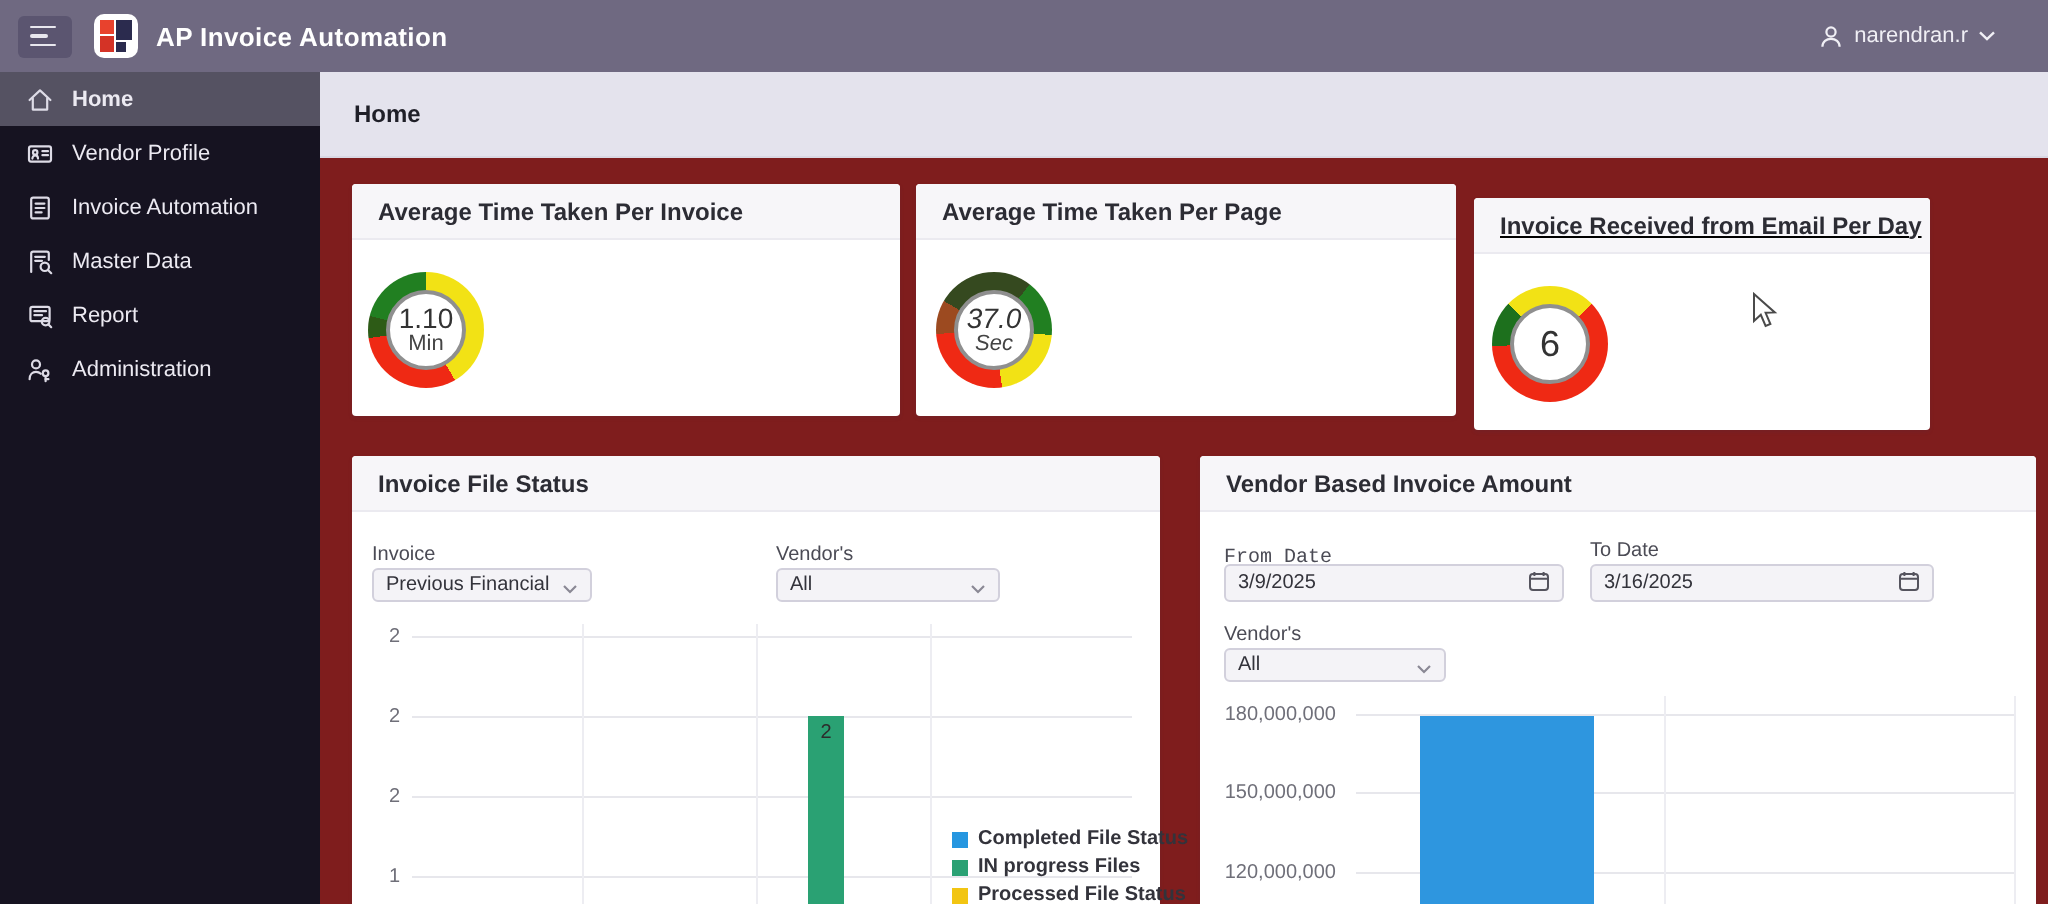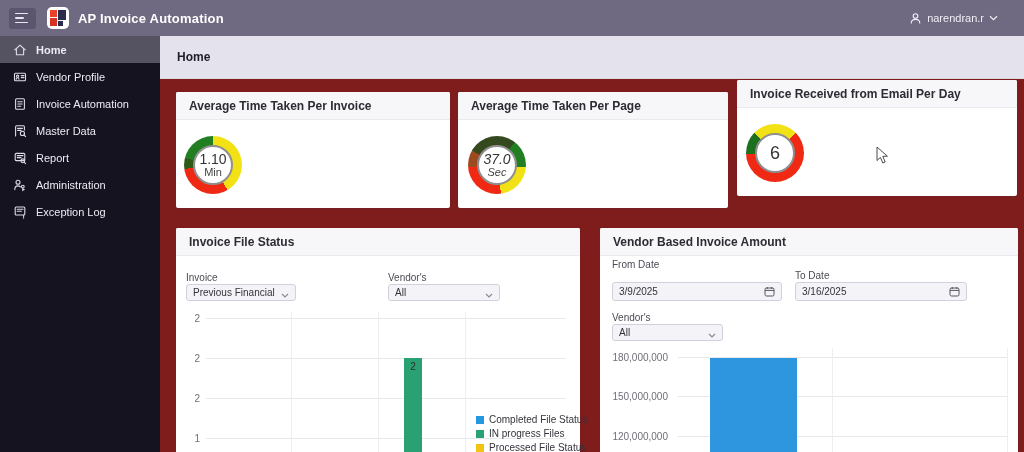--- a/index.html
+++ b/index.html
@@ -63,21 +63,21 @@
 
   
   .gline-h{position:absolute;height:1px;background:#e7e7ec;}
   .gline-v{position:absolute;width:1px;background:#ededf2;}
   .ytick{position:absolute;font-size:10px;color:#6f6f79;text-align:right;}
   .bar{position:absolute;}
   .barlabel{position:absolute;font-size:10px;color:#2c2c2c;text-align:center;}
   .legend{position:absolute;display:flex;flex-direction:column;gap:3px;}
   .legrow{display:flex;align-items:center;gap:5px;cursor:pointer;}
   .legsw{width:8px;height:8px;flex:0 0 auto;}
-  .legtx{font-size:10px;color:#33333b;white-space:nowrap;}
+  .legtx{font-size:10px;color:#33333b;white-space:nowrap;font-weight:bold;}
 
   
   .cursor{position:absolute;z-index:50;}
 </style>
 </head>
 <body>
 
 <div class="screen">
 
   <div class="topbar">
@@ -171,32 +171,20 @@
         <svg width="14" height="14" viewBox="0 0 14 14">
             <circle cx="5" cy="4.2" r="2"></circle>
             <path d="M1.8 11.6 c0-2.4 1.5-3.7 3.2-3.7 1 0 1.8 .4 2.4 1"></path>
             <circle cx="9.8" cy="8.6" r="1.4"></circle>
             <path d="M9.8 10 V12.6"></path>
             <path d="M9.8 11.6 H11.2"></path>
           </svg>
       </span>
       <span class="slabel">Administration</span>
     </div>
-    <div class="sitem">
-      <span class="sicon">
-        <svg width="14" height="14" viewBox="0 0 14 14">
-            <rect x="2.2" y="2" width="9.6" height="8" rx="1"></rect>
-            <path d="M4.2 4.2 H10"></path>
-            <path d="M4.2 6.2 H8.4"></path>
-            <path d="M10.6 10.4 V12.2"></path>
-            <circle cx="10.6" cy="13.2" r="0.5" fill="#dddbe6" stroke="none"></circle>
-          </svg>
-      </span>
-      <span class="slabel">Exception Log</span>
-    </div>
   </div>
 
   <div class="crumbbar">
     <div class="crumb">Home</div>
   </div>
 
   <div class="card" style="left:176px;top:92px;width:274px;height:116px;">
     <div class="card-h">
       <span class="ct">Average Time Taken Per Invoice</span>
     </div>
@@ -213,21 +201,21 @@
       <span class="ct">Average Time Taken Per Page</span>
     </div>
     <div class="gauge gauge-2" style="left:10px;top:44px;font-style:italic;">
       <div class="gcenter">
         <span class="gval">37.0</span>
         <span class="gunit">Sec</span>
       </div>
     </div>
   </div>
 
-  <div class="card" style="left:737px;top:80px;width:280px;height:116px;">
+  <div class="card" style="left:737px;top:99px;width:228px;height:116px;text-decoration:underline;">
     <div class="card-h">
       <span class="ct">Invoice Received from Email Per Day</span>
     </div>
     <div class="gauge gauge-3" style="left:9px;top:44px;">
       <div class="gcenter">
         <span class="gval big">6</span>
       </div>
     </div>
   </div>
 
@@ -286,21 +274,21 @@
         <span class="legtx">Processed File Status</span>
       </div>
     </div>
   </div>
 
   <div class="card" style="left:600px;top:228px;width:418px;height:300px;">
     <div class="card-h">
       <span class="ct">Vendor Based Invoice Amount</span>
     </div>
 
-    <span class="flabel" style="left:12px;top:31px;">From Date</span>
+    <span class="flabel" style="left:12px;top:46px;font-family:Liberation Mono, monospace;">From Date</span>
     <div class="dinput" style="left:12px;top:54px;width:170px;height:19px;">
       <span class="dval">3/9/2025</span>
       <span class="chev">
         <svg width="11" height="11" viewBox="0 0 11 11">
             <rect x="1" y="2" width="9" height="8" rx="1.5" fill="none" stroke="#55545e" stroke-width="1"></rect>
             <path d="M3.2 1 V3 M7.8 1 V3 M1 4.4 H10" stroke="#55545e" stroke-width="1" fill="none"></path>
           </svg>
       </span>
     </div>
 

